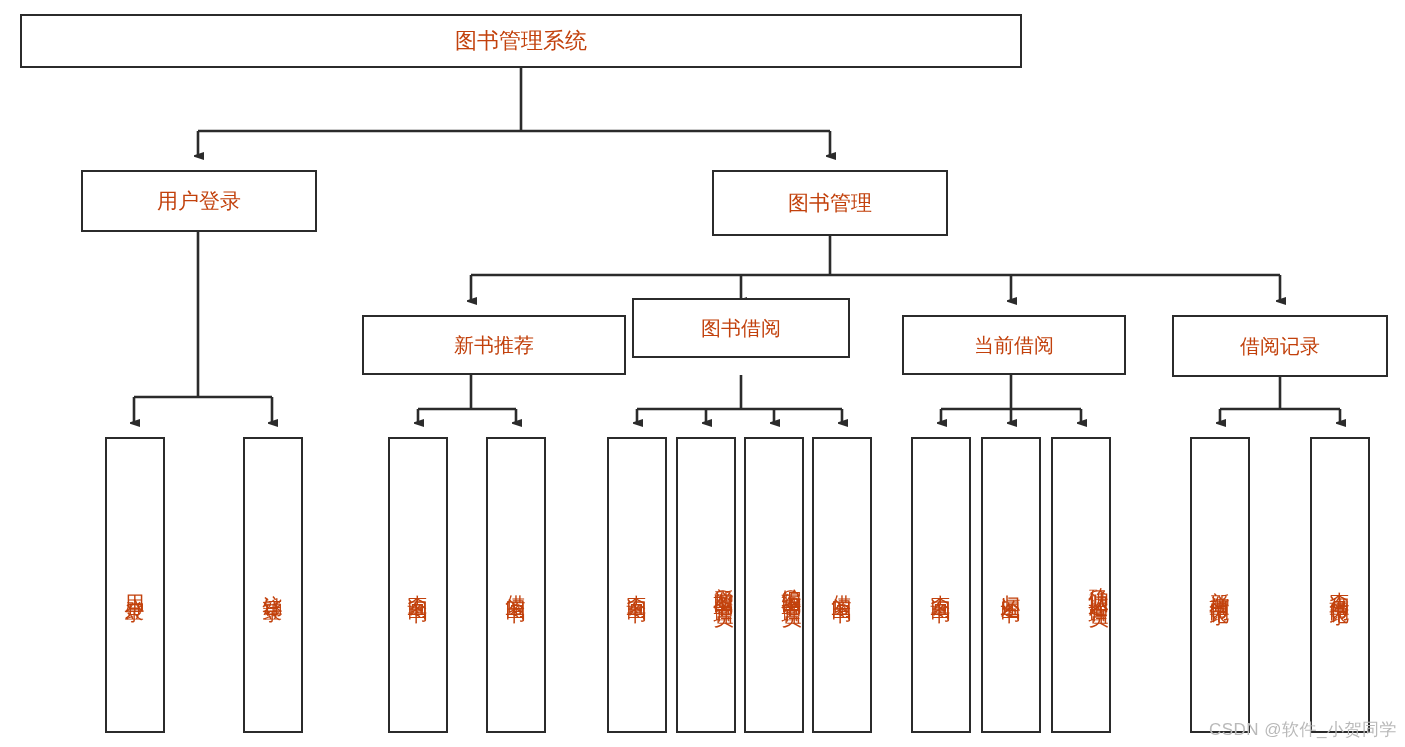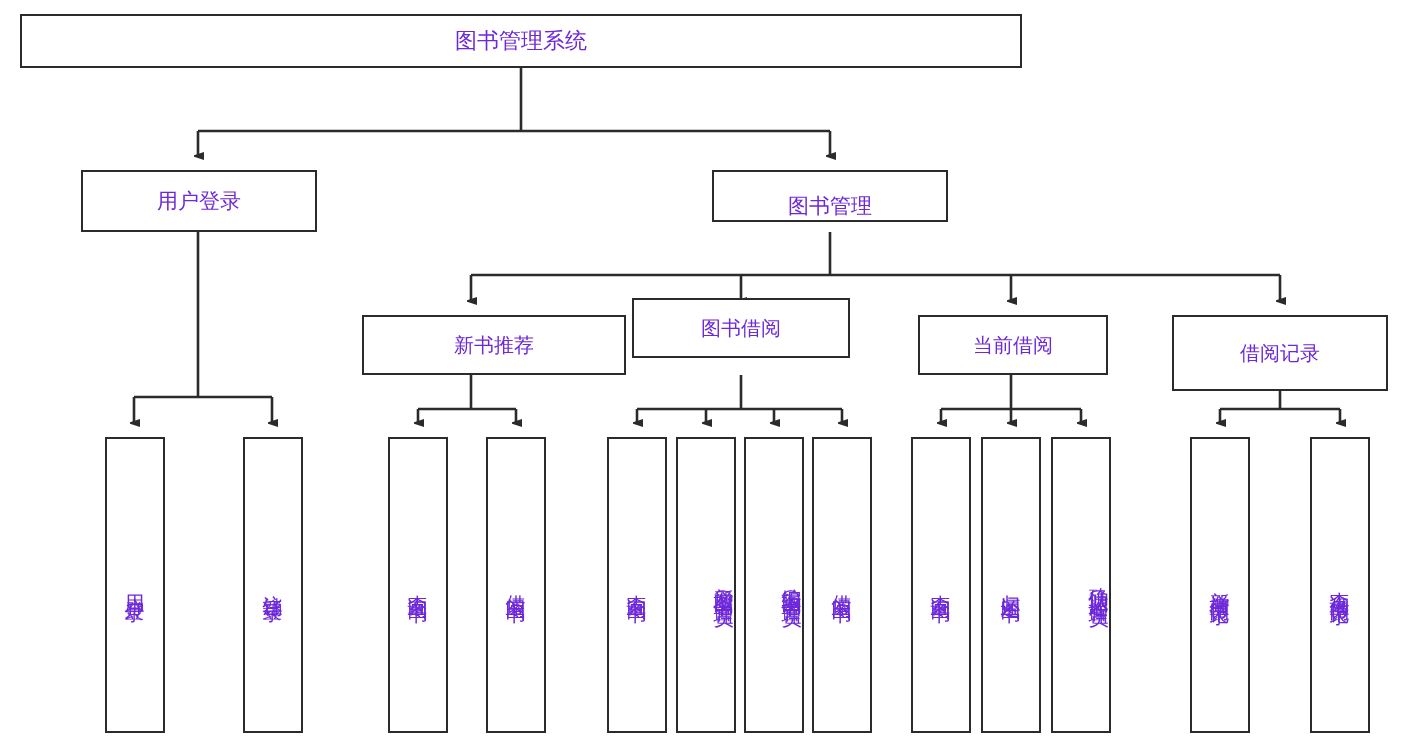--- a/index.html
+++ b/index.html
@@ -26,21 +26,21 @@
     pointer-events: none;
   }
   .node {
     position: absolute;
     box-sizing: border-box;
     border: 2px solid #2b2b2b;
     background: #ffffff;
     display: flex;
     align-items: center;
     justify-content: center;
-    color: #6d28d9;
+    color: #c2410c;
   }
   .node.root {
     font-size: 22px;
   }
   .node.lvl1 {
     font-size: 21px;
   }
   .node.lvl2 {
     font-size: 20px;
   }
@@ -123,33 +123,33 @@
     </g>
   </svg>
 
   <div id="nodes">
       <div class="node root" style="left: 20px; top: 14px; width: 1002px; height: 54px;">
         <span class="label">图书管理系统</span>
       </div>
       <div class="node lvl1" style="left: 81px; top: 170px; width: 236px; height: 62px;">
         <span class="label">用户登录</span>
       </div>
-      <div class="node lvl1" style="left: 712px; top: 170px; width: 236px; height: 52px; align-items: flex-end;">
+      <div class="node lvl1" style="left: 712px; top: 170px; width: 236px; height: 66px;">
         <span class="label">图书管理</span>
       </div>
       <div class="node lvl2" style="left: 362px; top: 315px; width: 264px; height: 60px;">
         <span class="label">新书推荐</span>
       </div>
       <div class="node lvl2" style="left: 632px; top: 298px; width: 218px; height: 60px;">
         <span class="label">图书借阅</span>
       </div>
-      <div class="node lvl2" style="left: 902px; top: 315px; width: 190px; height: 60px; margin-left: 16px;">
+      <div class="node lvl2" style="left: 902px; top: 315px; width: 224px; height: 60px;">
         <span class="label">当前借阅</span>
       </div>
-      <div class="node lvl2" style="left: 1172px; top: 315px; width: 216px; height: 76px;">
+      <div class="node lvl2" style="left: 1172px; top: 315px; width: 216px; height: 62px;">
         <span class="label">借阅记录</span>
       </div>
       <div class="node leaf" style="left: 105px; top: 437px; width: 60px; height: 296px;">
         <span class="label">用户登录</span>
       </div>
       <div class="node leaf" style="left: 243px; top: 437px; width: 60px; height: 296px;">
         <span class="label">注销登录</span>
       </div>
       <div class="node leaf" style="left: 388px; top: 437px; width: 60px; height: 296px;">
         <span class="label">查询图书</span>
@@ -179,13 +179,14 @@
         <span class="label">确认归还（管理员）</span>
       </div>
       <div class="node leaf" style="left: 1190px; top: 437px; width: 60px; height: 296px;">
         <span class="label">新增借阅记录</span>
       </div>
       <div class="node leaf" style="left: 1310px; top: 437px; width: 60px; height: 296px;">
         <span class="label">查询借阅记录</span>
       </div>
     </div>
 
+  <div class="watermark">CSDN @软件_小贺同学</div>
 </div>
 
 </body></html>

